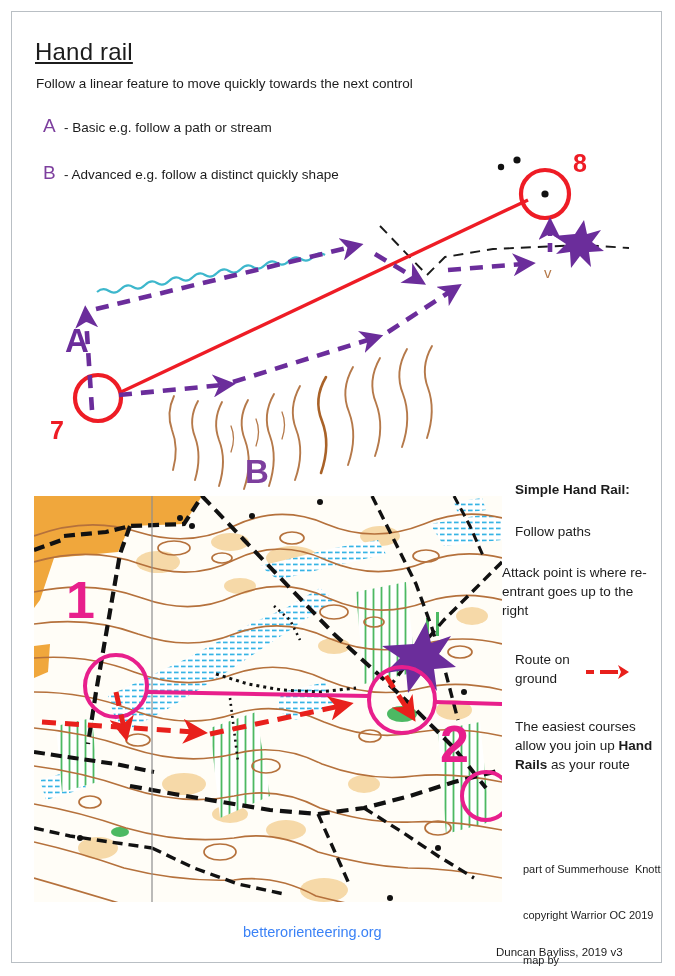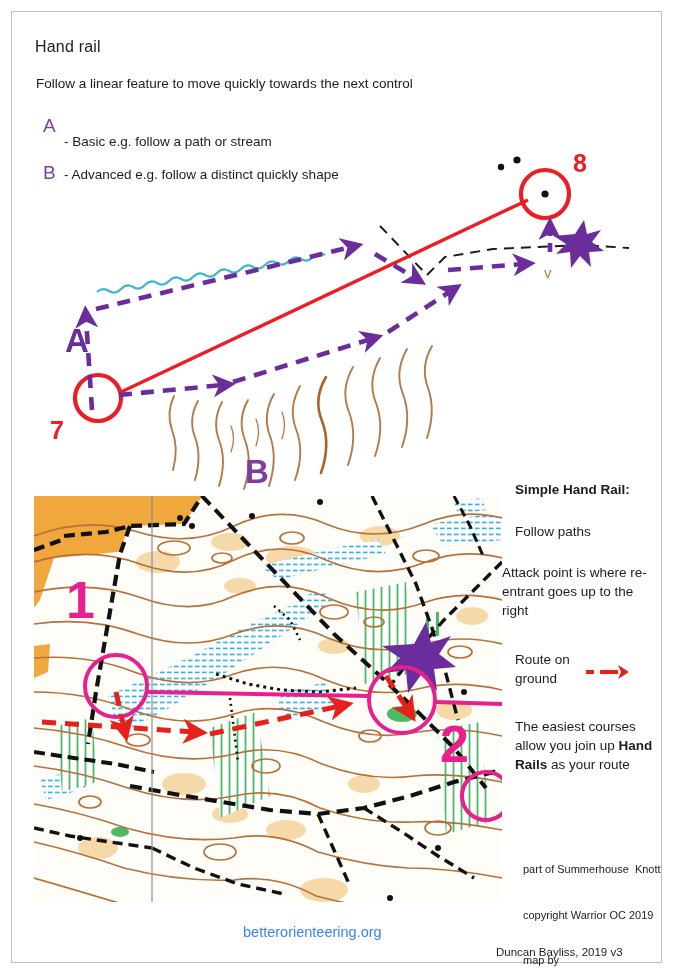--- a/index.html
+++ b/index.html
@@ -2,26 +2,26 @@
 <html><head>
 <meta charset="utf-8">
 <style>
   html,body{margin:0;padding:0;background:#ffffff;}
   body{width:675px;height:976px;position:relative;
        font-family:"Liberation Sans","DejaVu Sans",sans-serif;color:#1a1a1a;}
   #page{position:absolute;left:11px;top:11px;width:651px;height:952px;
         border:1px solid #b9bfc4;box-sizing:border-box;background:#fff;}
 
   .t{position:absolute;white-space:pre;}
-  #title{left:23px;top:26px;font-size:16px;color:#1c1c1c;letter-spacing:.2px;}
+  #title{left:23px;top:26px;font-size:24px;color:#1c1c1c;letter-spacing:.2px;text-decoration:underline;}
   #subtitle{left:24px;top:64px;font-size:13.5px;color:#1c1c1c;}
 
   .ab-row{position:absolute;font-size:13.5px;color:#1c1c1c;}
   .ab-letter{position:absolute;font-size:19px;color:#7d3f9e;}
-  #rowA{left:52px;top:108px;margin-top:14px;}
+  #rowA{left:52px;top:108px;}
   #letA{left:31px;top:103px;}
   #rowB{left:52px;top:155px;}
   #letB{left:31px;top:150px;}
 
   #schem{position:absolute;left:11px;top:130px;width:651px;height:350px;}
   #mapwrap{position:absolute;left:22px;top:484px;width:468px;height:406px;
            overflow:hidden;background:#fffdf7;}
   #mapsvg{display:block;}
 
   .cap{position:absolute;font-size:13.5px;color:#1c1c1c;line-height:1.42;}

